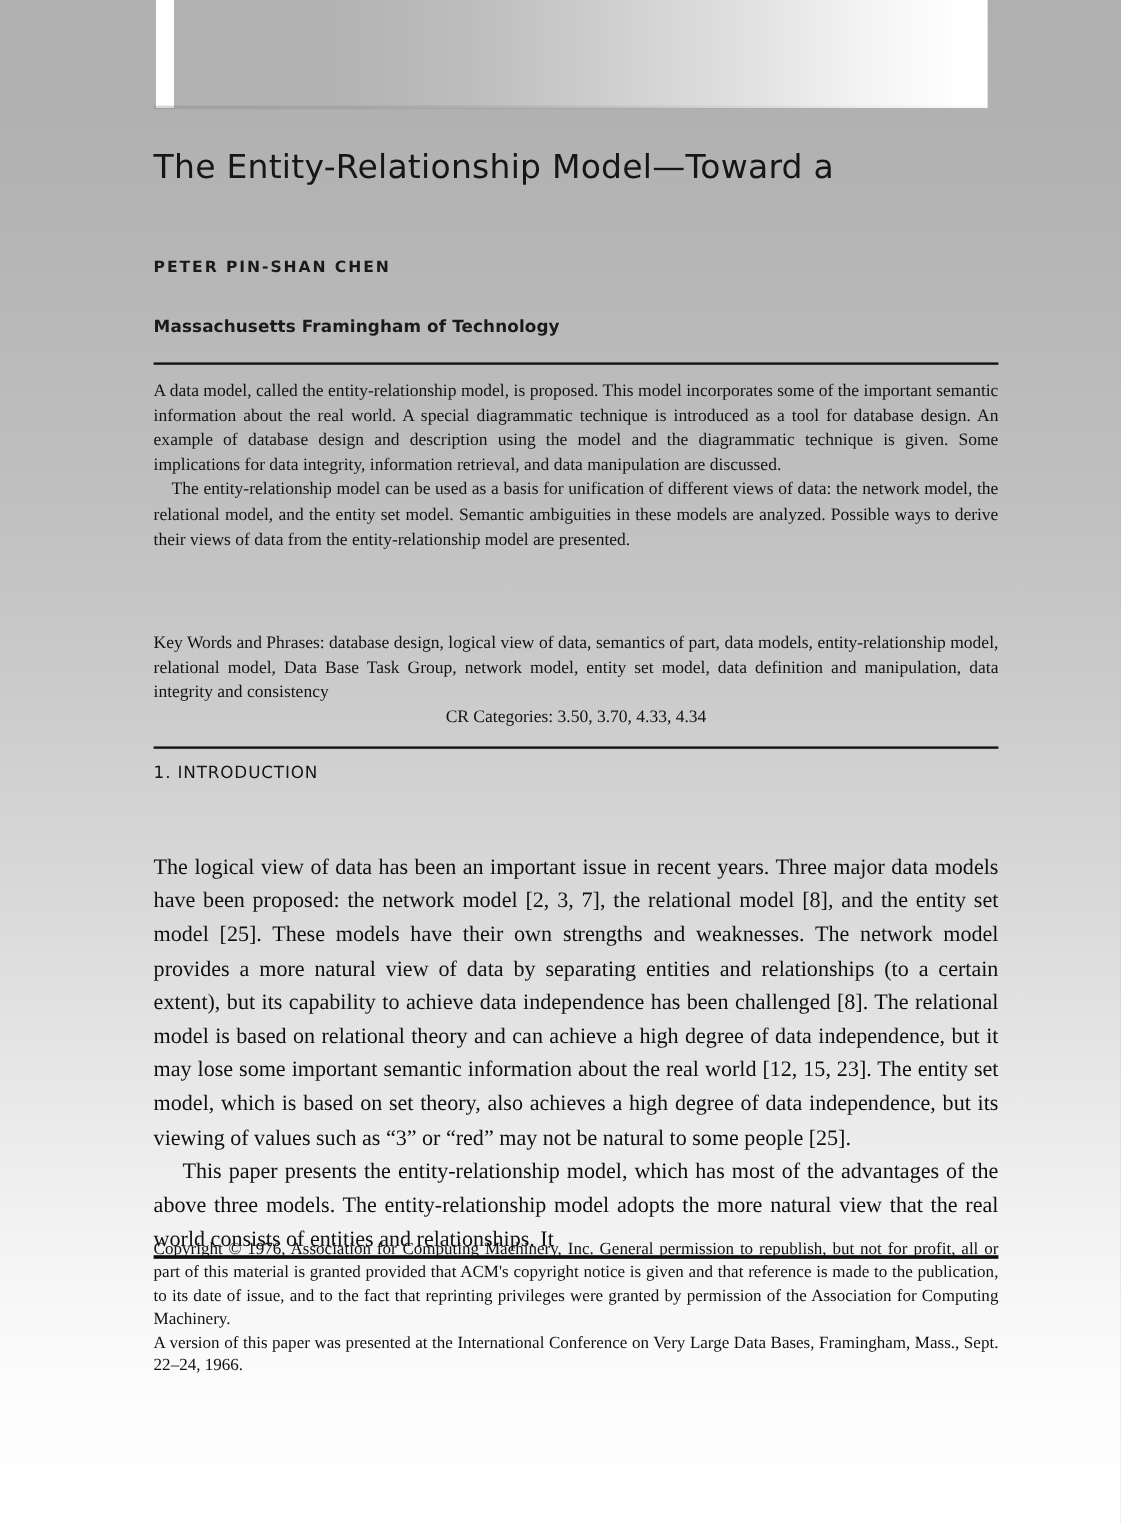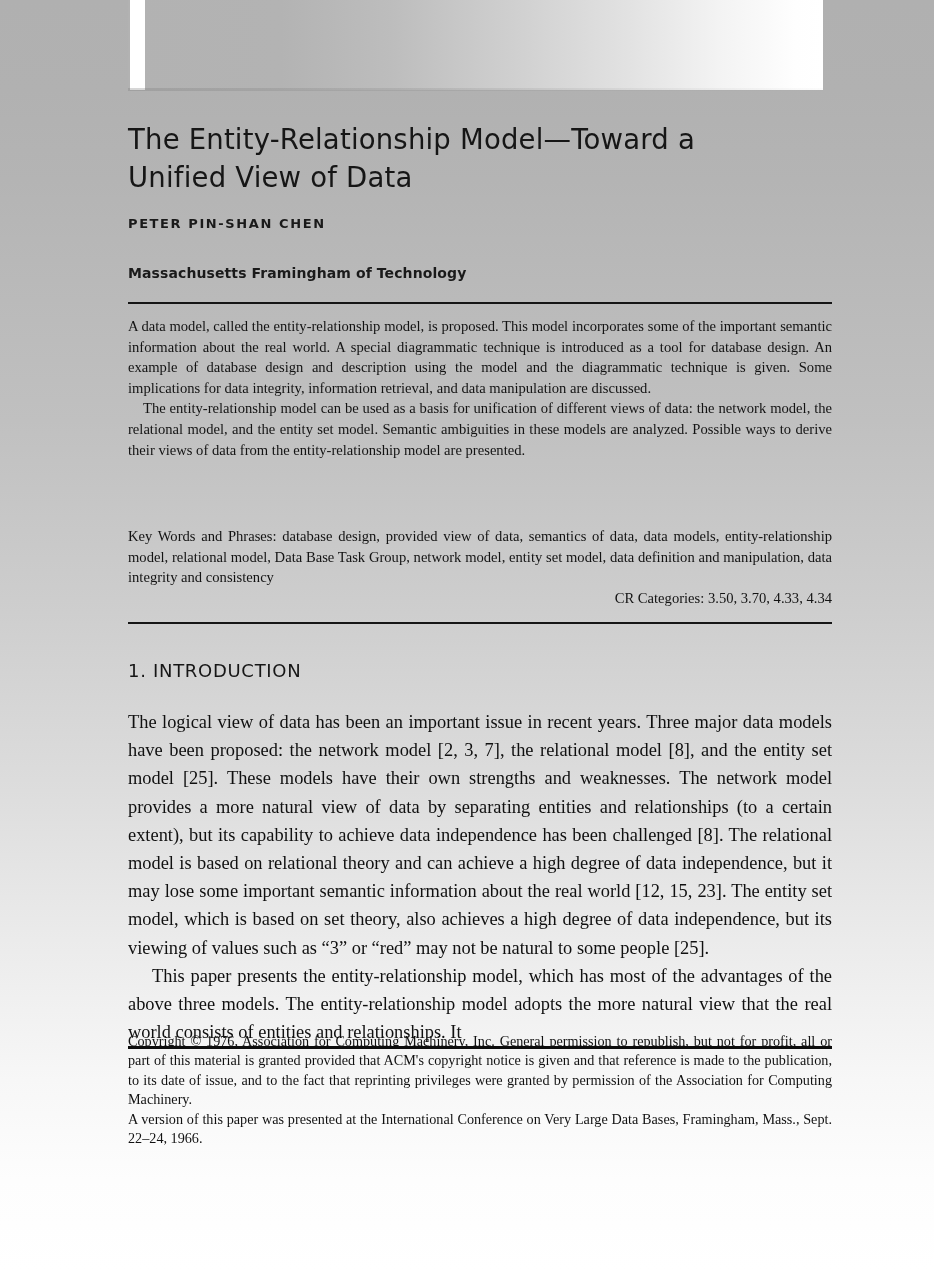--- a/index.html
+++ b/index.html
@@ -132,27 +132,27 @@
   #abstract p.ind { text-indent: 15px; }
 
   #keywords {
     top: 526px;
     font-size: 14.6px;
     line-height: 20.6px;
     text-align: justify;
     color: #131313;
   }
   #keywords p { margin: 0; }
-  #keywords p.nojust { text-align: right; }
+  #keywords p.nojust { text-align: center; }
 
   
   #sec-heading {
-    top: 660px;
-    font-family: "DejaVu Sans", sans-serif;
-    font-size: 18px;
+    top: 636px;
+    font-family: "DejaVu Sans", sans-serif;
+    font-size: 14px;
     letter-spacing: 0.7px;
     color: #161616;
   }
 
   
   #body {
     top: 708px;
     font-size: 18.4px;
     line-height: 28.2px;
     text-align: justify;
@@ -175,35 +175,34 @@
 <body>
 
 <div id="page">
 
   <div id="header-band"></div>
   <div id="header-stripe"></div>
   <div id="header-shadow"></div>
 
   <div class="col" id="title">
     <span class="tline">The Entity-Relationship Model—Toward a</span>
-    <span class="tline">Unified View of Data</span>
   </div>
 
   <div class="col" id="author">PETER  PIN-SHAN  CHEN</div>
   <div class="col" id="affiliation">Massachusetts Framingham of Technology</div>
 
   <div class="rule" id="rule-top"></div>
 
   <div class="col" id="abstract">
     <p>A data model, called the entity-relationship model, is proposed. This model incorporates some of the important semantic information about the real world. A special diagrammatic technique is introduced as a tool for database design. An example of database design and description using the model and the diagrammatic technique is given. Some implications for data integrity, information retrieval, and data manipulation are discussed.</p>
     <p class="ind">The entity-relationship model can be used as a basis for unification of different views of data: the network model, the relational model, and the entity set model. Semantic ambiguities in these models are analyzed. Possible ways to derive their views of data from the entity-relationship model are presented.</p>
   </div>
 
   <div class="col" id="keywords">
-    <p>Key Words and Phrases: database design, provided view of data, semantics of data, data models, entity-relationship model, relational model, Data Base Task Group, network model, entity set model, data definition and manipulation, data integrity and consistency</p>
+    <p>Key Words and Phrases: database design, logical view of data, semantics of part, data models, entity-relationship model, relational model, Data Base Task Group, network model, entity set model, data definition and manipulation, data integrity and consistency</p>
     <p class="nojust">CR Categories: 3.50, 3.70, 4.33, 4.34</p>
   </div>
 
   <div class="rule" id="rule-bottom"></div>
 
   <div class="col" id="sec-heading">1. INTRODUCTION</div>
 
   <div class="col" id="body">
     <p>The logical view of data has been an important issue in recent years. Three major data models have been proposed: the network model [2, 3, 7], the relational model [8], and the entity set model [25]. These models have their own strengths and weaknesses. The network model provides a more natural view of data by separating entities and relationships (to a certain extent), but its capability to achieve data independence has been challenged [8]. The relational model is based on relational theory and can achieve a high degree of data independence, but it may lose some important semantic information about the real world [12, 15, 23]. The entity set model, which is based on set theory, also achieves a high degree of data independence, but its viewing of values such as “3” or “red” may not be natural to some people [25].</p>
     <p class="ind">This paper presents the entity-relationship model, which has most of the advantages of the above three models. The entity-relationship model adopts the more natural view that the real world consists of entities and relationships. It</p>

